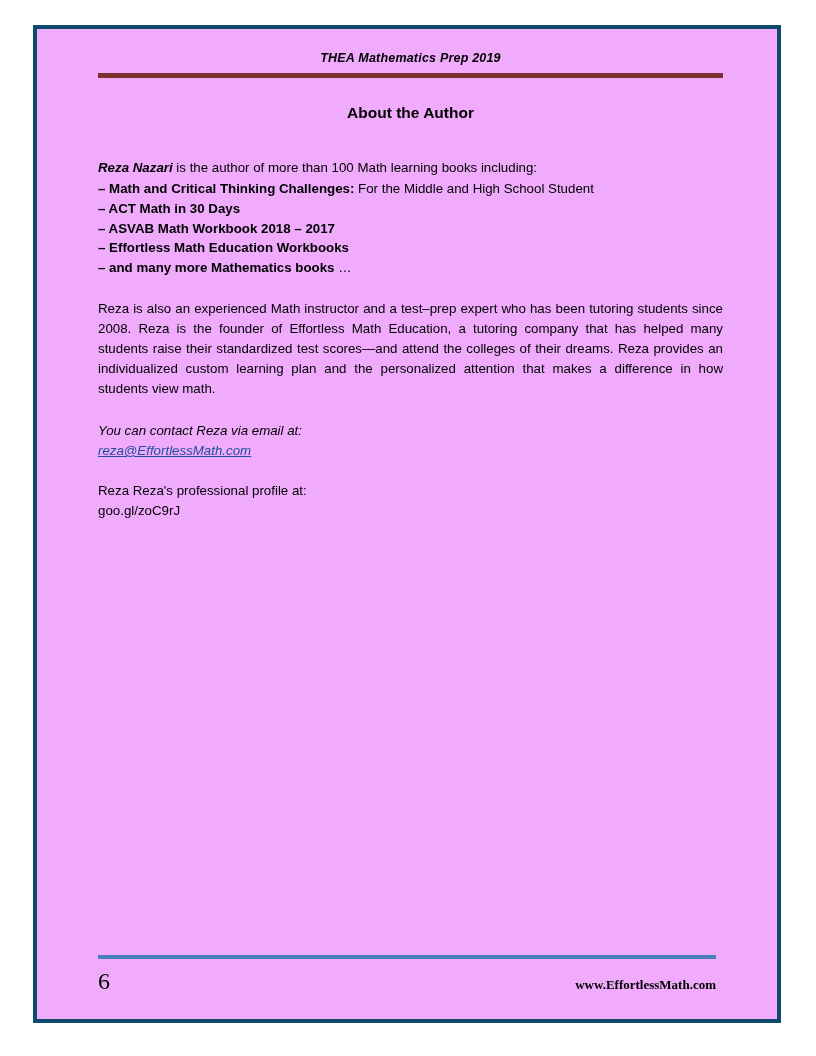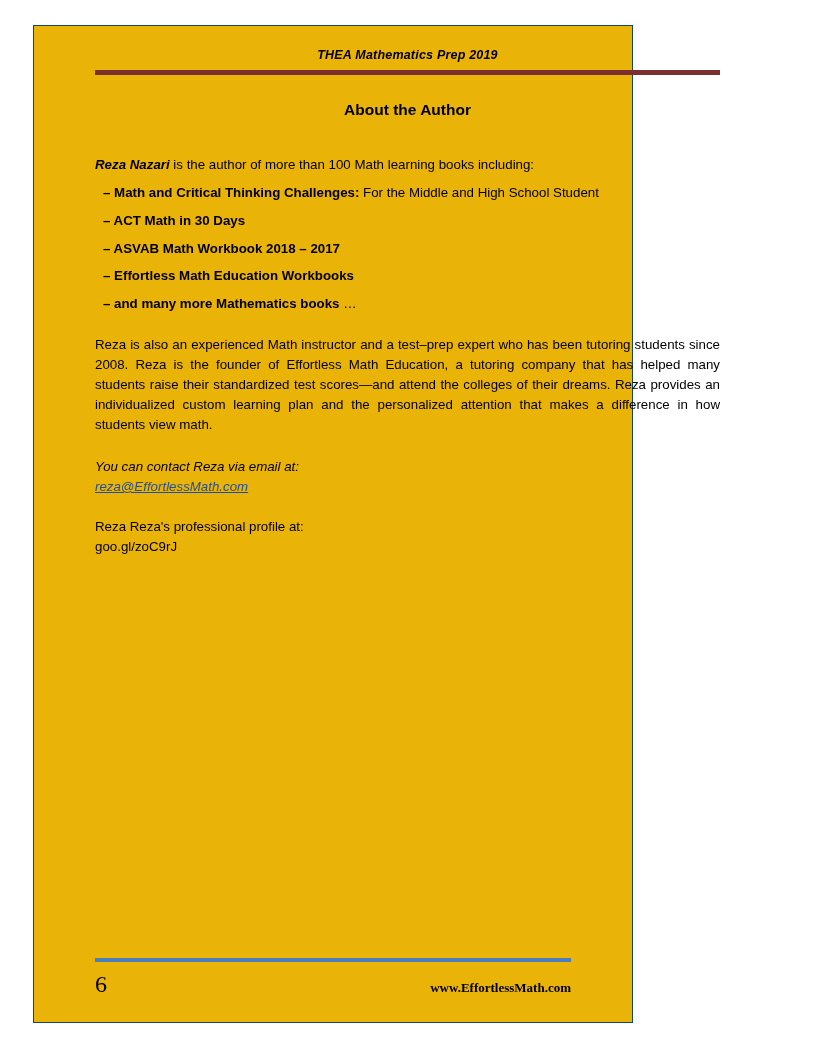--- a/index.html
+++ b/index.html
@@ -12,25 +12,25 @@
     height: 1056px;
     font-family: "Liberation Sans", sans-serif;
     color: #000000;
     position: relative;
     overflow: hidden;
   }
   .page {
     position: absolute;
     left: 33px;
     top: 25px;
-    width: 600px;
+    width: 748px;
     height: 998px;
-    border: 1px solid #0c4a6e;
+    border: 4px solid #0c4a6e;
     box-sizing: border-box;
-    background: #eab308;
+    background: #f0abfc;
   }
   .content {
     position: absolute;
     left: 61px;
     top: 22px;
     width: 625px;
     height: 950px;
   }
   .running-head {
     text-align: center;
@@ -57,21 +57,21 @@
   .body-block {
     margin-top: 36px;
     font-size: 13.3px;
     line-height: 1.48;
   }
   .lead-line {
     margin: 0 0 1px 0;
   }
   .bold { font-weight: bold; font-style: italic; }
   .list-line {
-    margin: 8px;
+    margin: 0;
     font-weight: bold;
     font-size: 13.3px;
     line-height: 1.5;
   }
   .list-line .plain {
     font-weight: normal;
   }
   .para {
     margin-top: 21px;
     text-align: justify;

